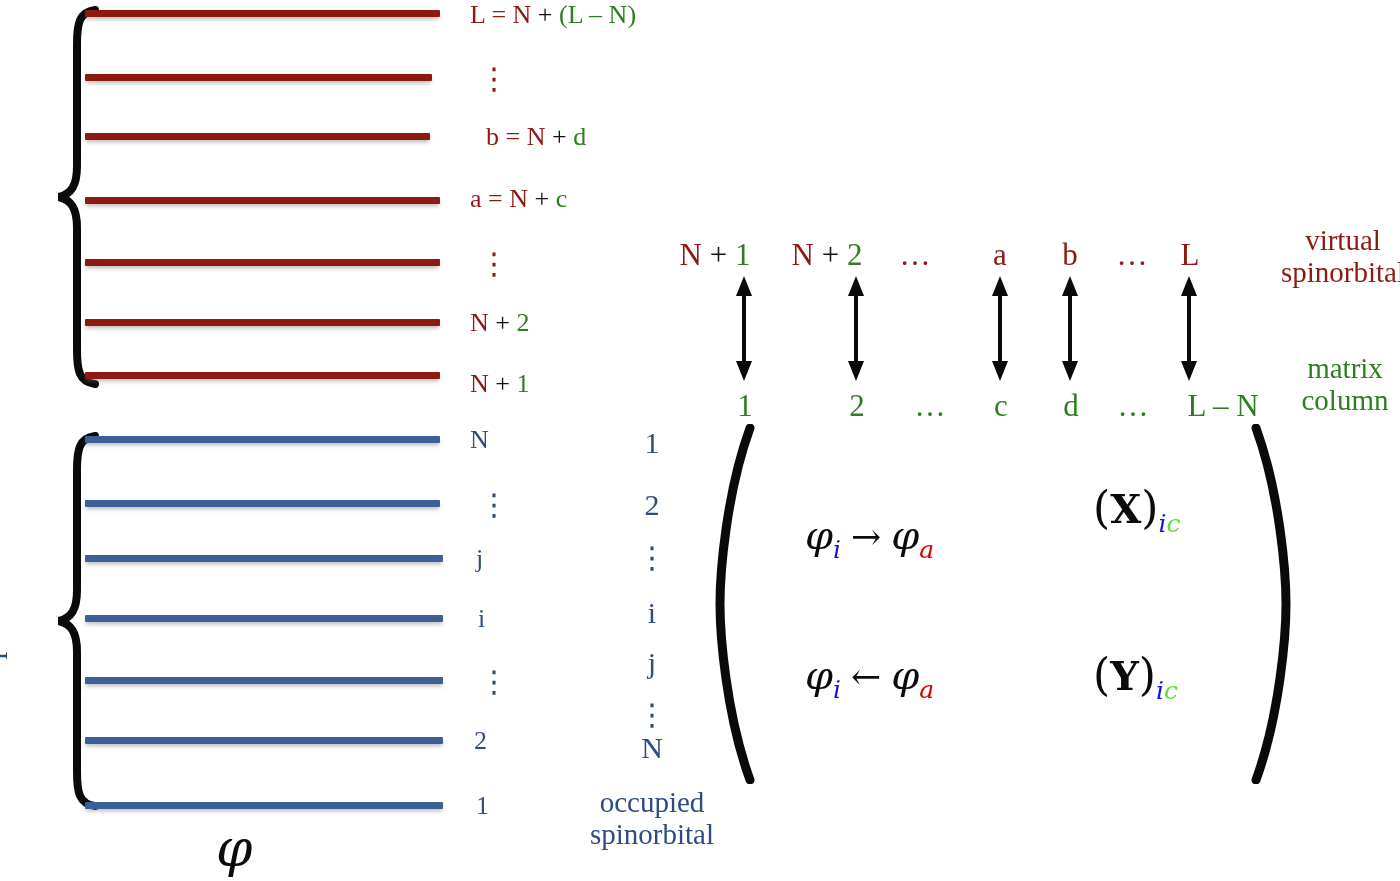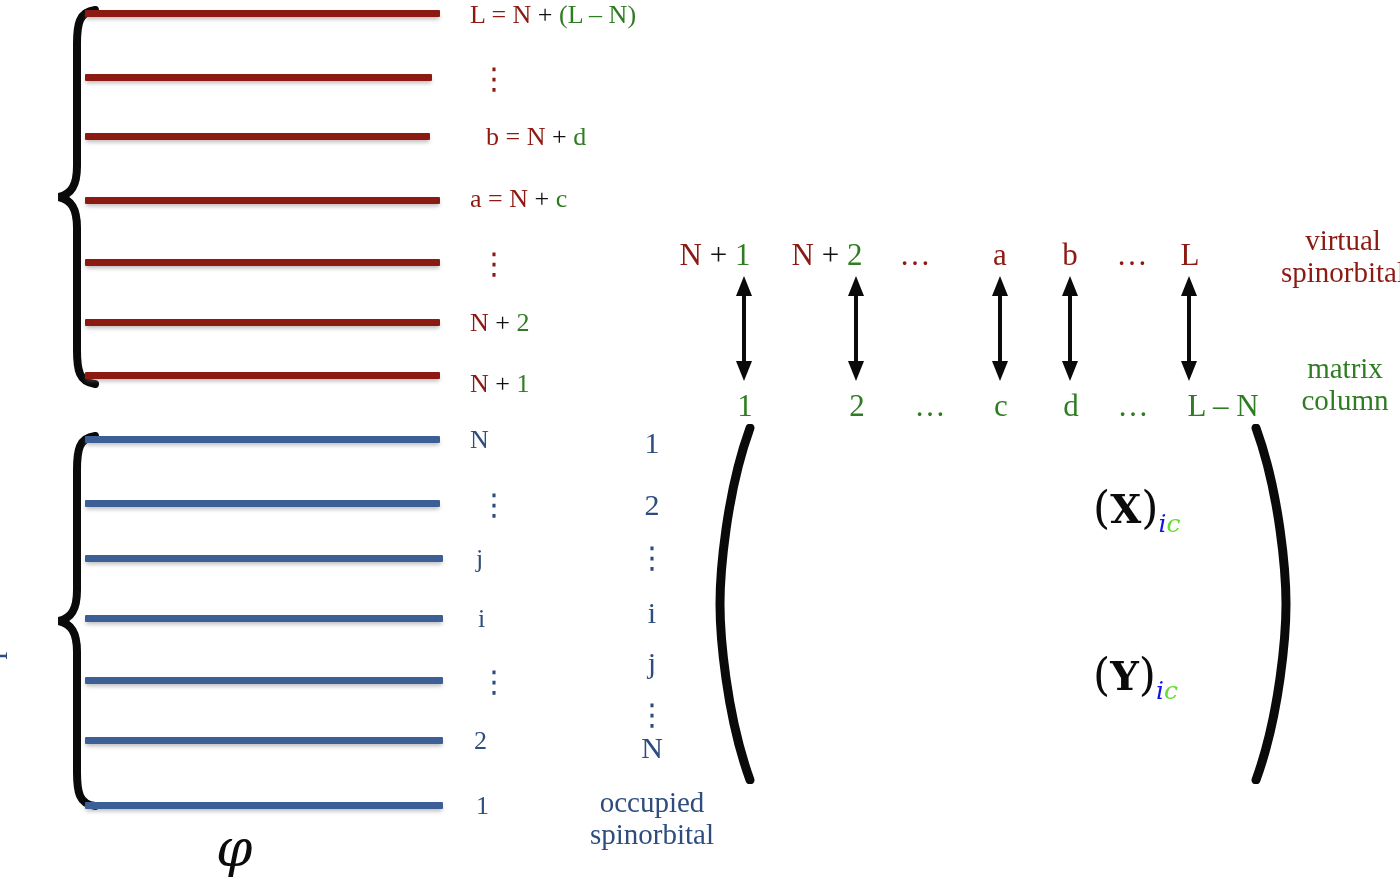--- a/index.html
+++ b/index.html
@@ -224,21 +224,27 @@
     <svg width="48" height="360" viewBox="0 0 48 360">
       <path d="M40 4 C16 70 10 150 10 180 C10 210 16 290 40 356" fill="none" stroke="#0a0a0a" stroke-width="9" stroke-linecap="round"></path>
     </svg>
   </div>
   <div class="paren" style="left:1248px;top:424px;">
     <svg width="48" height="360" viewBox="0 0 48 360">
       <path d="M8 4 C32 70 38 150 38 180 C38 210 32 290 8 356" fill="none" stroke="#0a0a0a" stroke-width="9" stroke-linecap="round"></path>
     </svg>
   </div>
 
+  <div class="cell" style="left:805px;top:515px;">
+    <span class="vphi">φ</span><span class="sub blue">i</span><span class="arrowglyph">→</span><span class="vphi">φ</span><span class="sub red">a</span>
+  </div>
   <div class="cell" style="left:1093px;top:486px;">
     <span class="parenchar">(</span><span class="bigbold">X</span><span class="parenchar">)</span><span class="sub blue">i</span><span class="sub lgreen">c</span>
   </div>
 
+  <div class="cell" style="left:805px;top:655px;">
+    <span class="vphi">φ</span><span class="sub blue">i</span><span class="arrowglyph">←</span><span class="vphi">φ</span><span class="sub red">a</span>
+  </div>
   <div class="cell" style="left:1093px;top:653px;">
     <span class="parenchar">(</span><span class="bigbold">Y</span><span class="parenchar">)</span><span class="sub blue">i</span><span class="sub lgreen">c</span>
   </div>
 
 </div>
 
 </body></html>

